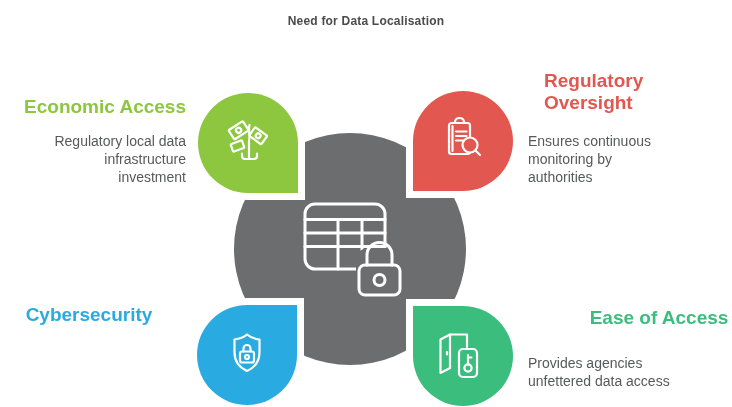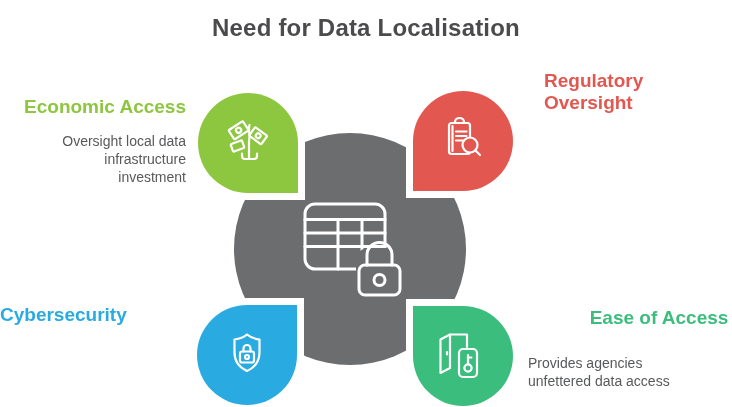--- a/index.html
+++ b/index.html
@@ -2,21 +2,21 @@
 <html style="--green: #8DC63F; --red: #E2574F; --blue: #29ABE2; --teal: #3BBE7D; --gray: #6C6D6F; --title_gray: #4B4B4D; --body_gray: #58595B;"><head>
 <meta charset="utf-8">
 <style>
   html,body{margin:0;padding:0;background:#fff;}
   .stage{
     position:relative;width:732px;height:407px;overflow:hidden;
     font-family:"Liberation Sans",sans-serif;background:#fff;
   }
   .title{
     position:absolute;top:14px;left:0;width:732px;text-align:center;
-    font-size:24px;font-weight:700;color:var(--title_gray);letter-spacing:.2px;
+    font-size:12px;font-weight:700;color:var(--title_gray);letter-spacing:.2px;
   }
   .center-circle{
     position:absolute;left:234px;top:133px;width:232px;height:232px;
     border-radius:50%;background:var(--gray);z-index:0;
   }
   .center-icon{position:absolute;left:288px;top:192px;z-index:1;}
   .sat{
     position:absolute;width:100px;height:100px;z-index:2;
     display:flex;align-items:center;justify-content:center;
     box-shadow:0 0 0 7px #fff;
@@ -35,21 +35,21 @@
   .heading{font-size:19px;font-weight:700;line-height:22px;}
   .body{font-size:14px;line-height:18px;color:var(--body_gray);}
   .h-green{color:var(--green);}
   .h-red{color:var(--red);}
   .h-blue{color:var(--blue);}
   .h-teal{color:var(--teal);}
   .tl-h{left:0;top:96px;width:186px;text-align:right;}
   .tl-b{left:0;top:132px;width:186px;text-align:right;}
   .tr-h{left:544px;top:70px;width:200px;text-align:left;}
   .tr-b{left:528px;top:132px;width:200px;text-align:left;}
-  .bl-h{left:0;top:304px;width:178px;text-align:left;}
+  .bl-h{left:0;top:304px;width:178px;text-align:center;}
   .bl-b{left:0;top:339px;width:178px;text-align:right;}
   .br-h{left:559px;top:307px;width:200px;text-align:center;}
   .br-b{left:528px;top:340px;width:200px;text-align:left;margin-top:14px;}
 </style>
 </head>
 <body>
 
 <div class="stage">
 
   <div class="title">Need for Data Localisation</div>
@@ -85,40 +85,43 @@
           <rect x="29.5" y="14.5" width="15" height="10.5" rx="1"></rect>
           <circle cx="37" cy="19.7" r="2.4"></circle>
         </g>
         <g transform="rotate(-20 16.5 30)">
           <rect x="10.5" y="26" width="12" height="8" rx="1"></rect>
         </g>
       </g>
     </svg>
   </div>
   <div class="heading h-green tl-h">Economic Access</div>
-  <div class="body tl-b">Oversight local data
+  <div class="body tl-b">Regulatory local data
 infrastructure
 investment</div>
 
   <div class="sat sat-tr">
     <svg width="54" height="54" viewBox="0 0 54 54">
       <g class="icon-stroke">
         <rect x="13" y="9" width="21" height="31" rx="2.5"></rect>
         <path d="M16.5 12 V37"></path>
         <path d="M19 9 v-1 a4.5 4 0 0 1 9 0 v1"></path>
         <path d="M20 17.5 h10.5"></path>
         <path d="M20 22 h10.5"></path>
         <path d="M20 26.5 h7"></path>
         <circle class="fillbg" cx="34" cy="31" r="7.5"></circle>
         <path d="M39.5 36.5 L44 41"></path>
       </g>
     </svg>
   </div>
   <div class="heading h-red tr-h">Regulatory
 Oversight</div>
+  <div class="body tr-b">Ensures continuous
+monitoring by
+authorities</div>
 
   <div class="sat sat-bl">
     <svg width="54" height="54" viewBox="0 0 54 54">
       <g class="icon-stroke">
         <path d="M27 6.5 C30.5 9.5 35.5 11 39.5 11.5 V24.5 C39.5 34 34.5 39.5 27 43 C19.5 39.5 14.5 34 14.5 24.5 V11.5 C18.5 11 23.5 9.5 27 6.5 Z"></path>
         <path d="M23.5 23.5 V20.5 a3.5 3.5 0 0 1 7 0 V23.5"></path>
         <rect x="20" y="23.5" width="14" height="11" rx="2"></rect>
         <circle cx="27" cy="29" r="2"></circle>
       </g>
     </svg>

